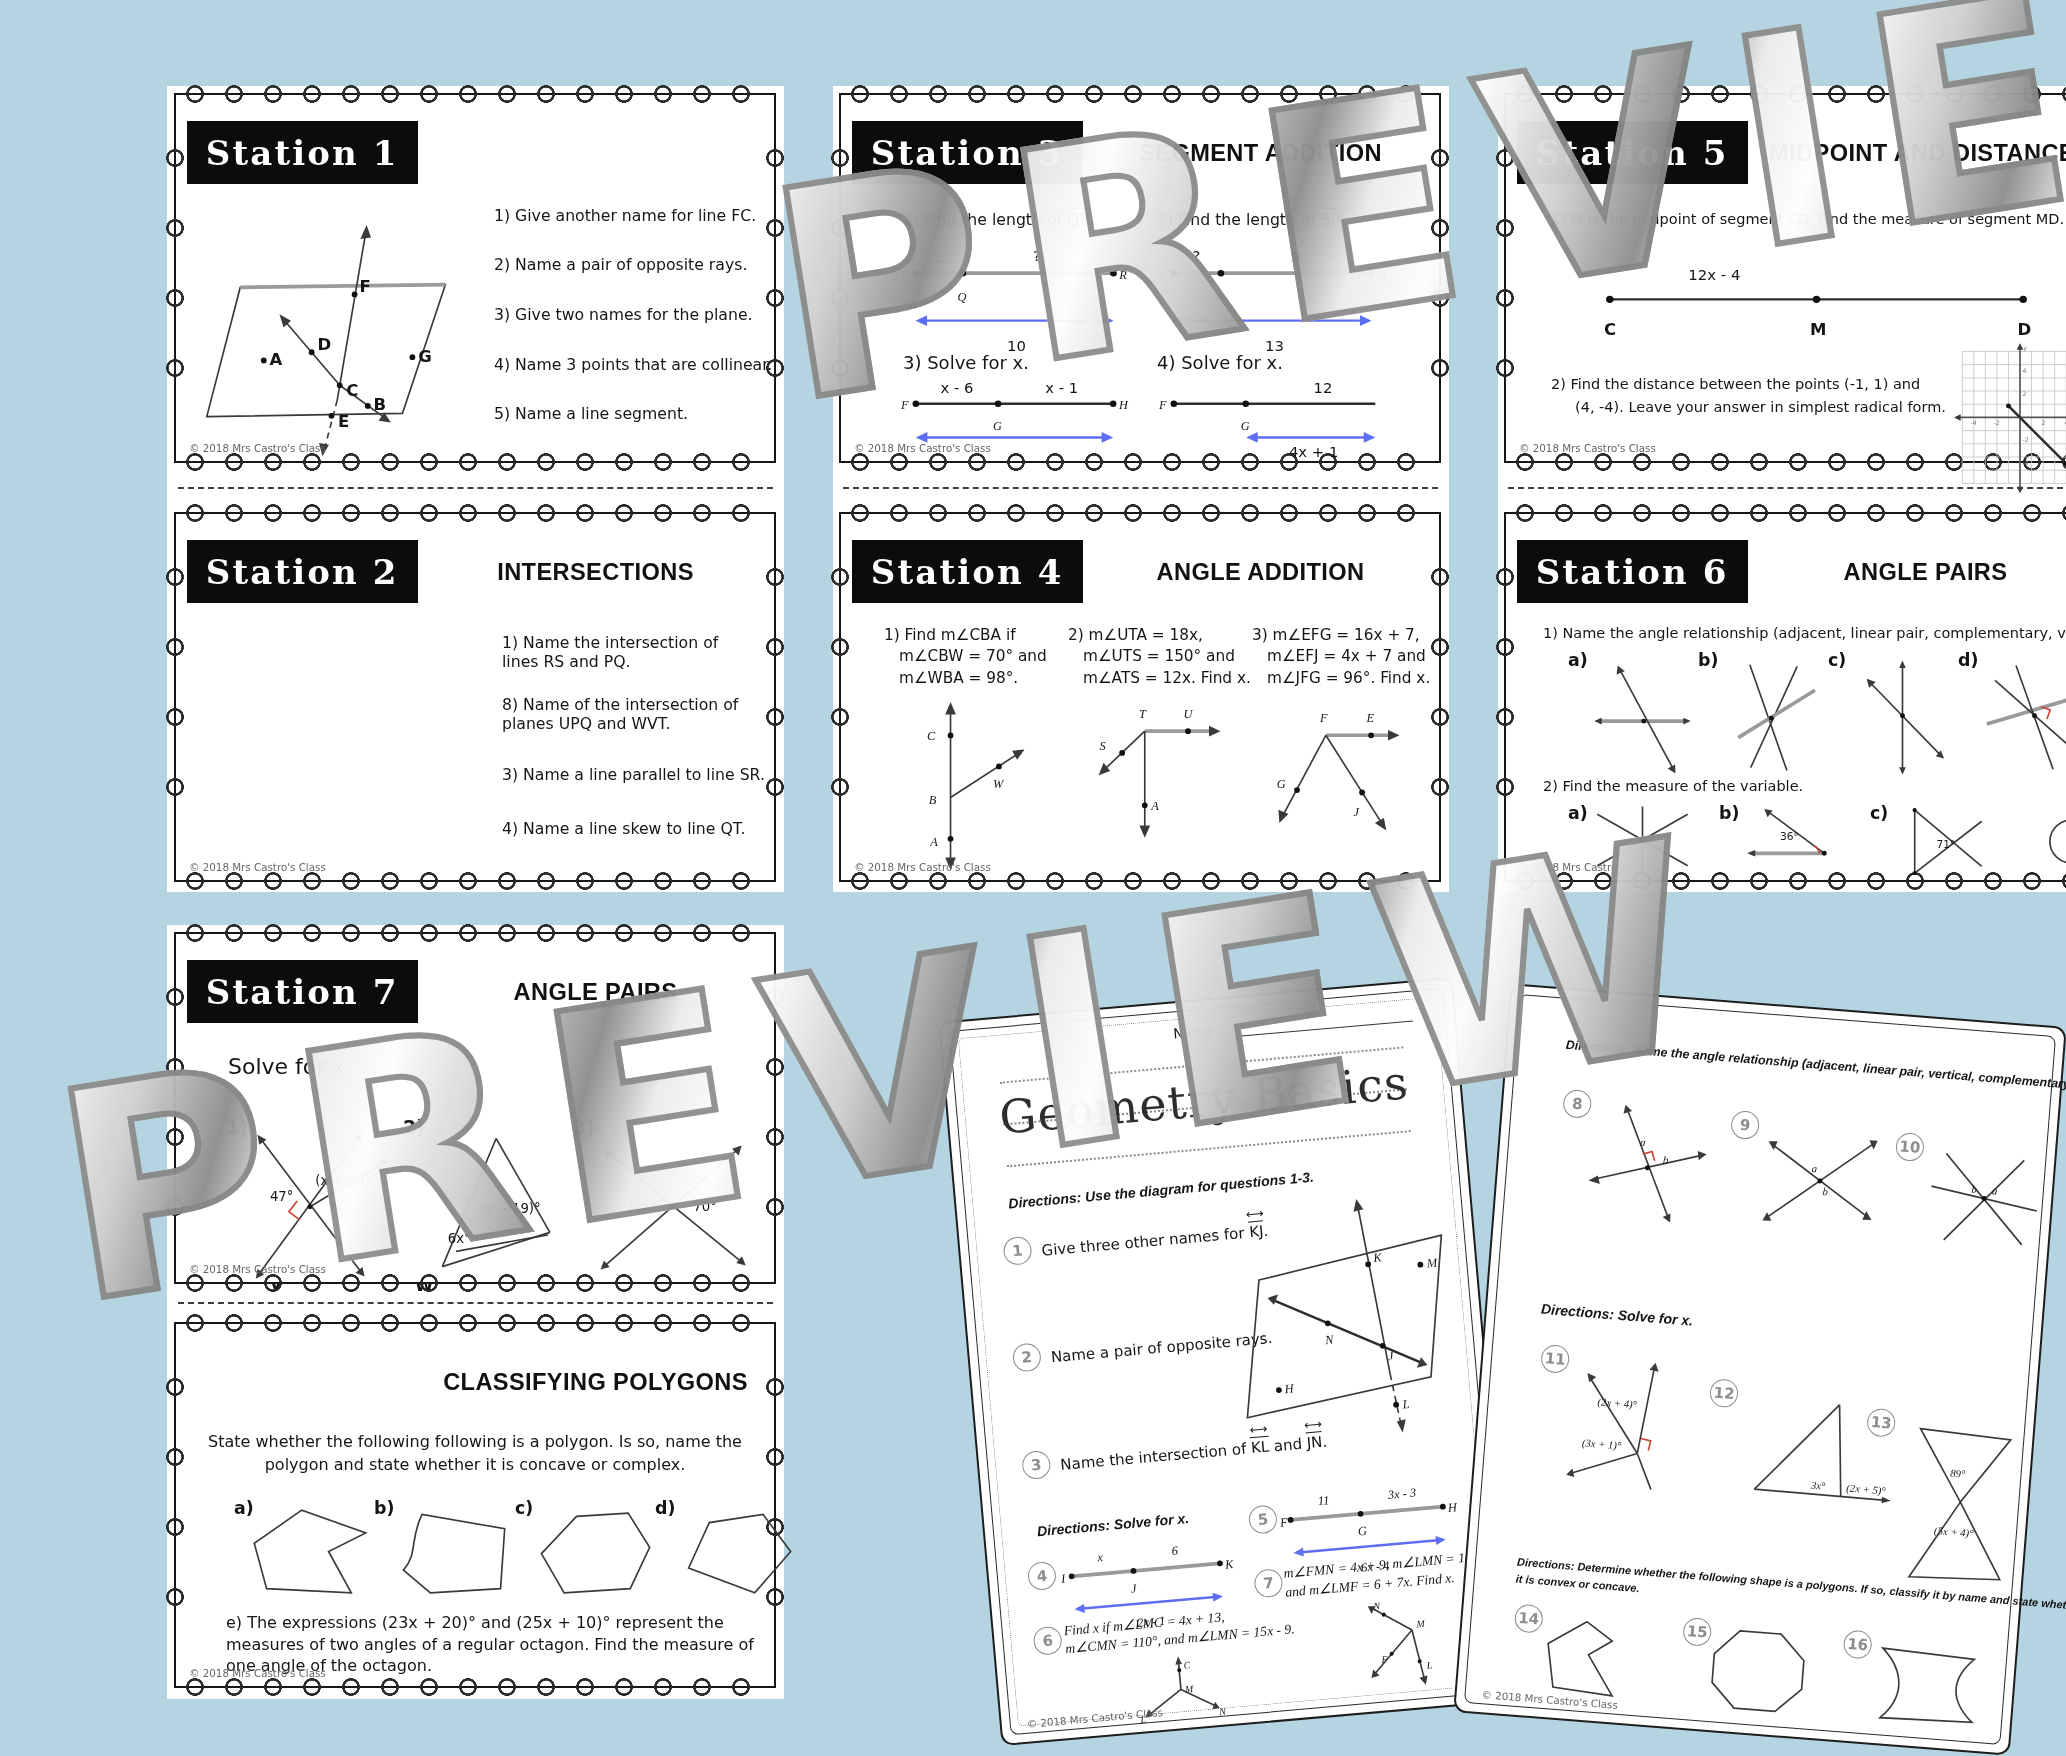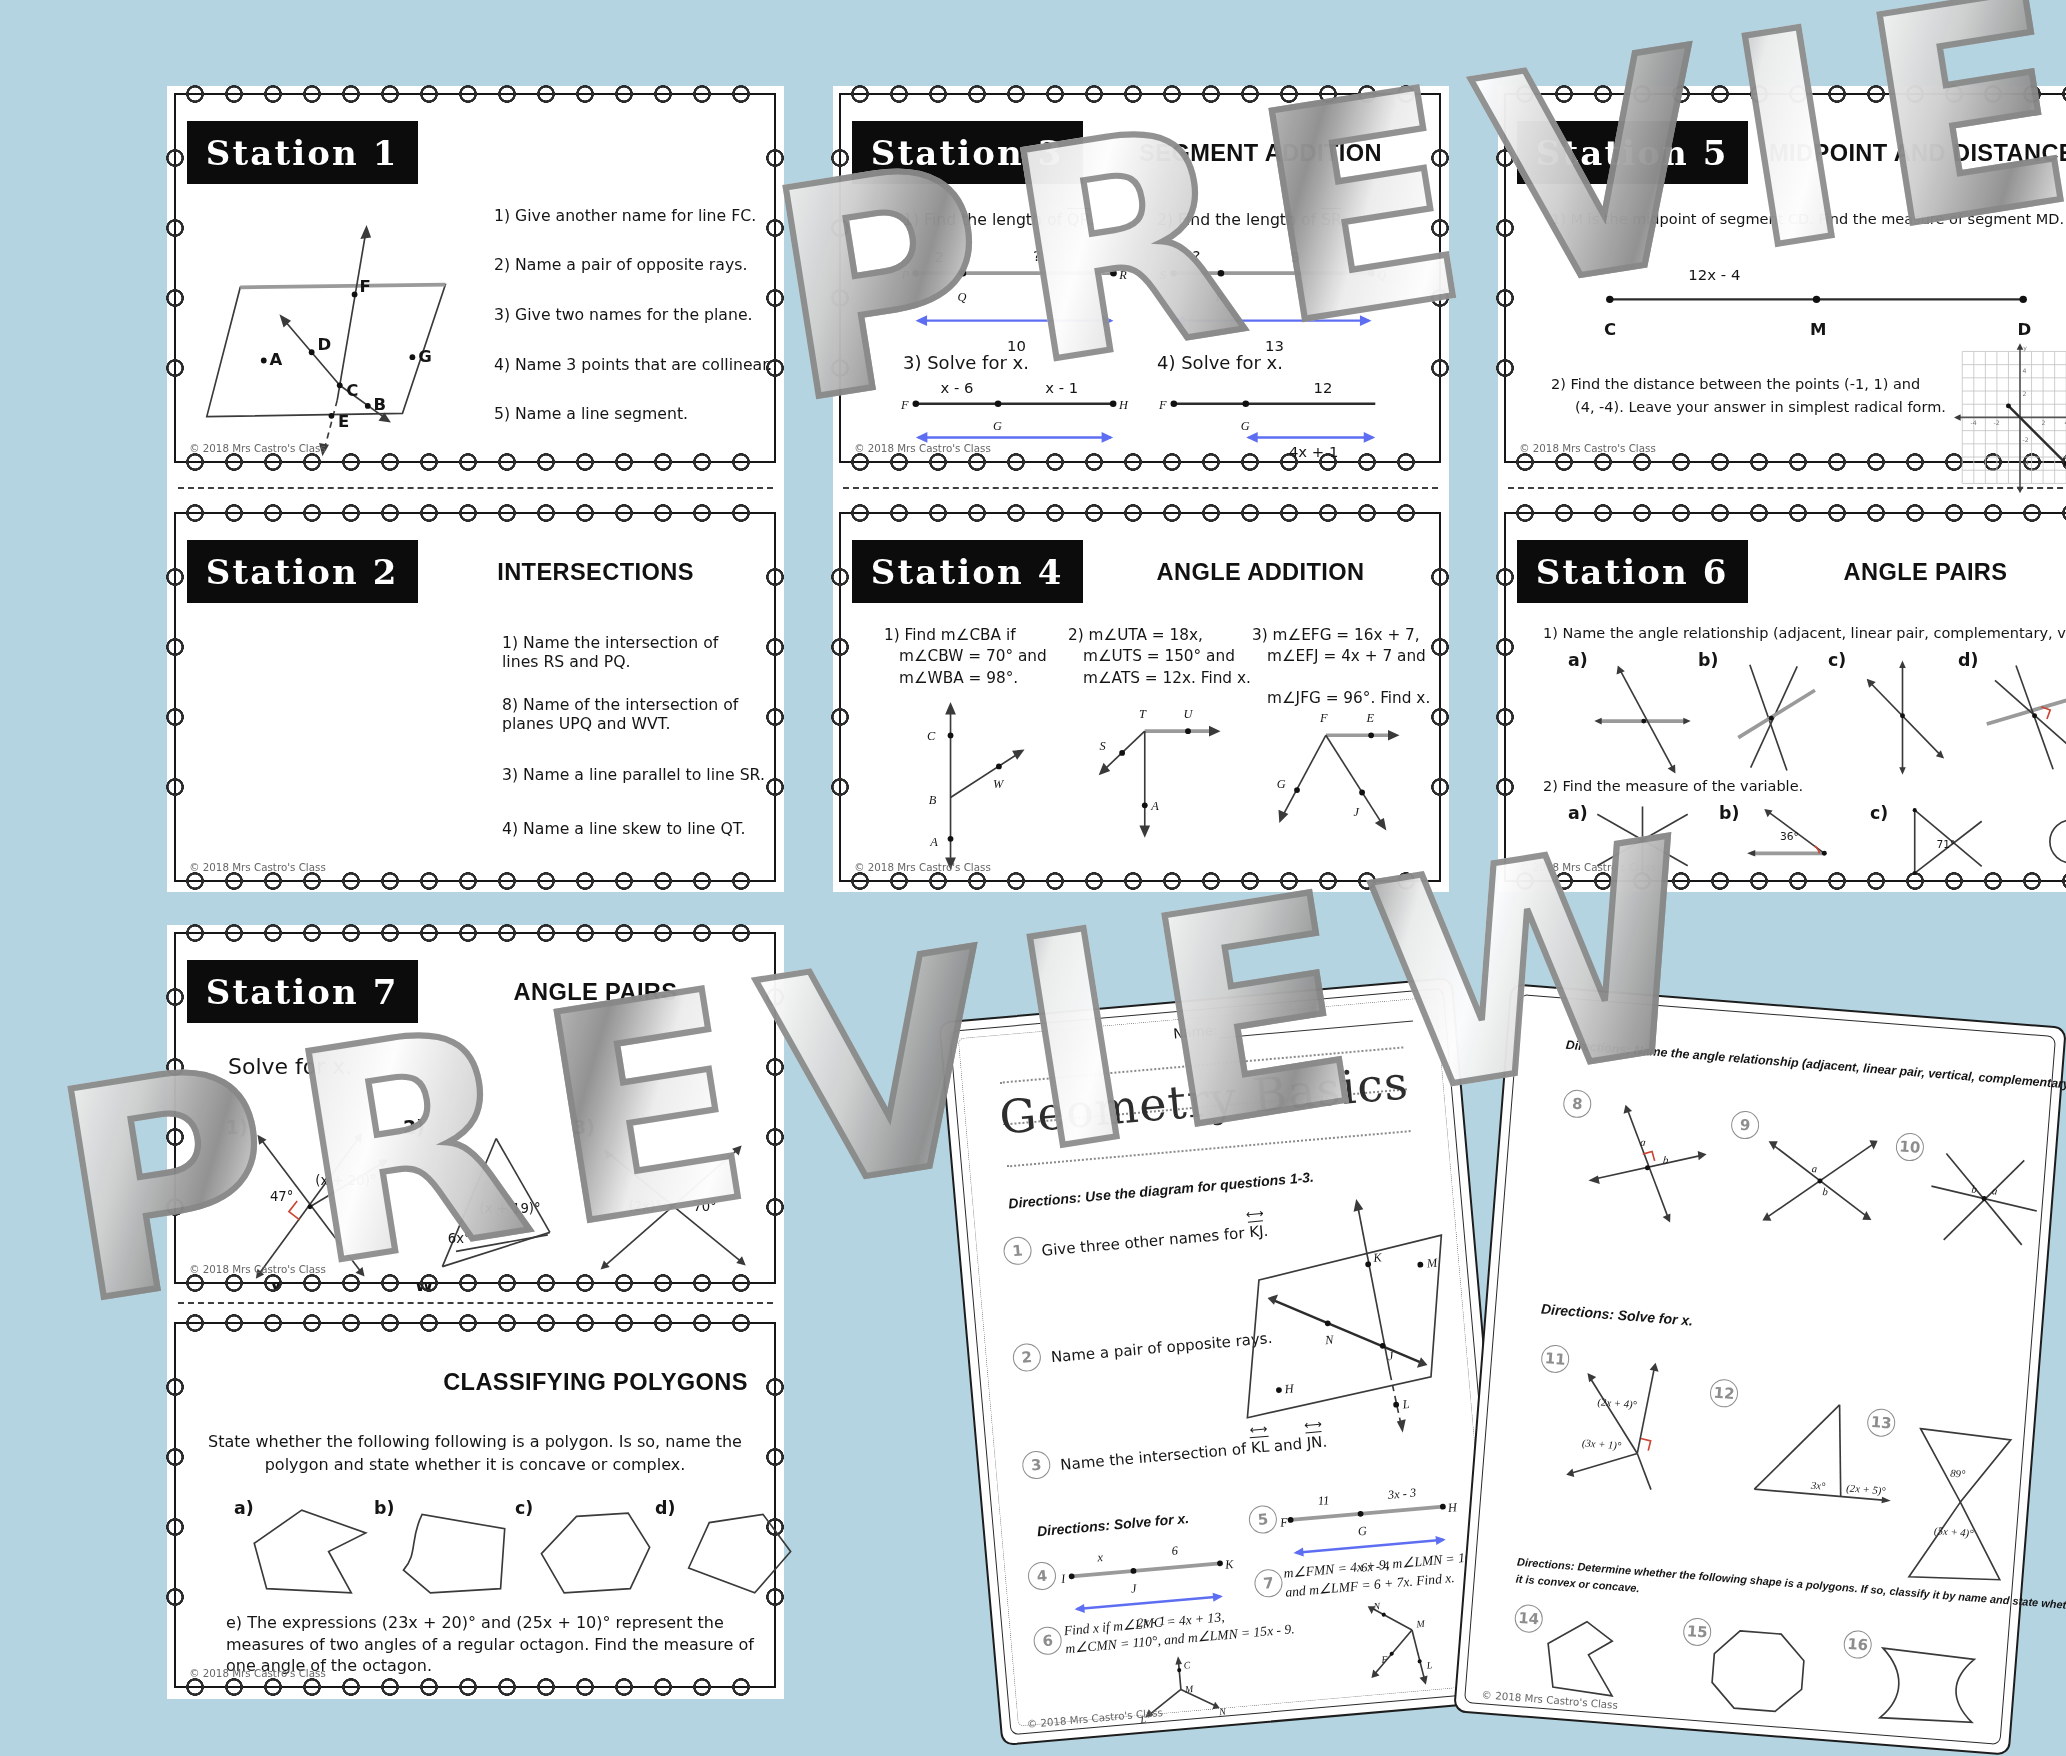--- a/index.html
+++ b/index.html
@@ -237,21 +237,21 @@
     <div class="chdr">Station 4</div>
     <div class="ctitle">ANGLE ADDITION</div>
     <div class="prob" style="left:43px;top:112px;font-size:15.3px;">1) Find m∠CBA if</div>
     <div class="prob" style="left:58px;top:133px;font-size:15.3px;">m∠CBW = 70° and</div>
     <div class="prob" style="left:58px;top:155px;font-size:15.3px;">m∠WBA = 98°.</div>
     <div class="prob" style="left:227px;top:112px;font-size:15.3px;">2) m∠UTA = 18x,</div>
     <div class="prob" style="left:242px;top:133px;font-size:15.3px;">m∠UTS = 150° and</div>
     <div class="prob" style="left:242px;top:155px;font-size:15.3px;">m∠ATS = 12x. Find x.</div>
     <div class="prob" style="left:411px;top:112px;font-size:15.3px;">3) m∠EFG = 16x + 7,</div>
     <div class="prob" style="left:426px;top:133px;font-size:15.3px;">m∠EFJ = 4x + 7 and</div>
-    <div class="prob" style="left:426px;top:155px;font-size:15.3px;margin-top:20px;">m∠JFG = 96°. Find x.</div>
+    <div class="prob" style="left:426px;top:155px;font-size:15.3px;">m∠JFG = 96°. Find x.</div>
     <svg style="left:62px;top:182px;" width="124" height="174" viewBox="0 0 300 420">
       <g>
         <line class="k" x1="115" y1="28" x2="115" y2="408"></line>
         <polygon class="ah" points="115,14 102,44 128,44"></polygon>
         <polygon class="ah" points="115,420 102,390 128,390"></polygon>
         <line class="k" x1="115" y1="245" x2="285" y2="135"></line>
         <polygon class="ah" points="294,129 264,132 276,154"></polygon>
         <circle class="dot" cx="115" cy="95" r="7"></circle>
           <circle class="dot" cx="115" cy="345" r="7"></circle>
           <circle class="dot" cx="232" cy="170" r="7"></circle>

